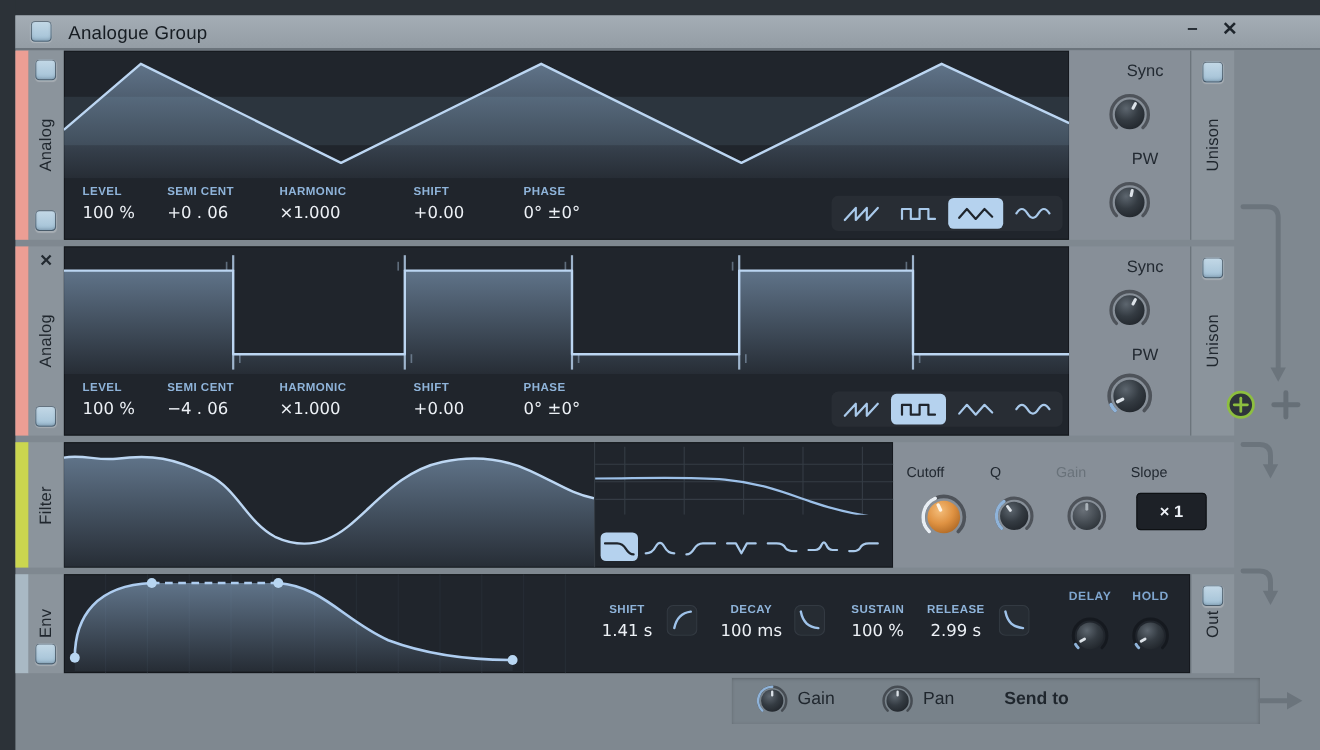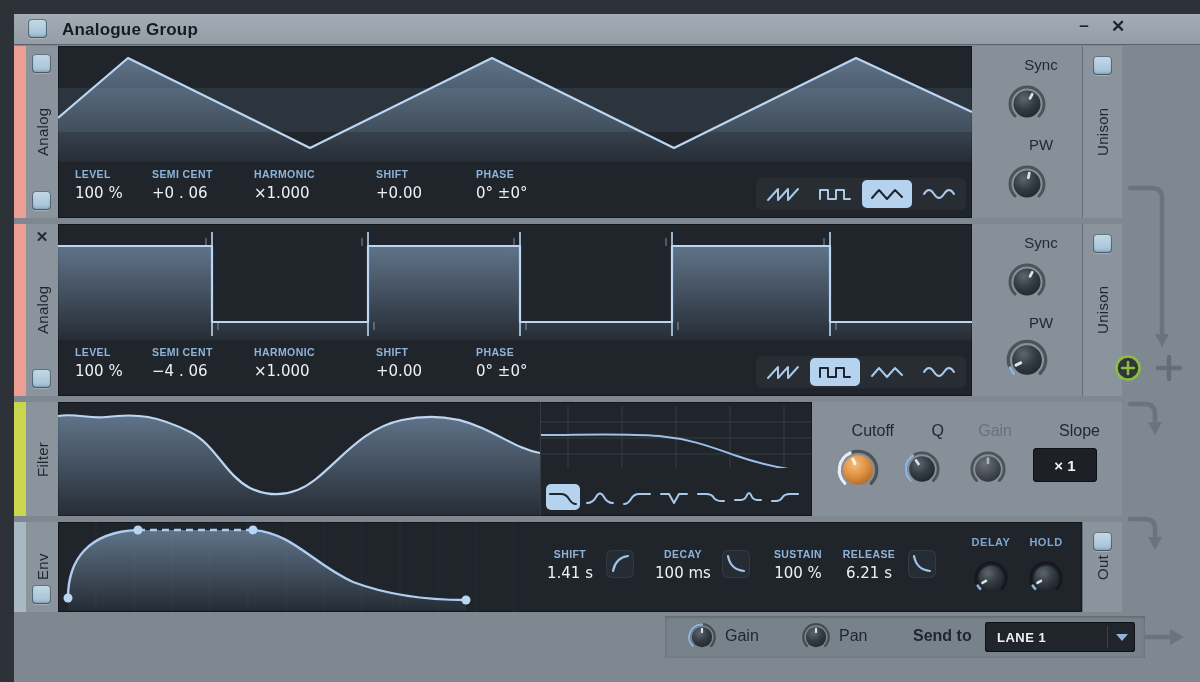--- a/index.html
+++ b/index.html
@@ -7,21 +7,21 @@
   .window {
     position:relative; width:1200px; height:682px; background:#7f8890;
     font-family:"Liberation Sans", sans-serif; overflow:hidden;
   }
   .edge-top  { position:absolute; left:0; top:0; width:100%; height:14px; background:#2c3238; }
   .edge-left { position:absolute; left:0; top:0; width:14px; height:100%; background:#2c3238; }
 
   
   .titlebar { position:absolute; left:14px; top:14px; right:0; height:31px;
     background:linear-gradient(#a4adb5,#949da5); border-bottom:1px solid #5a636b; }
-  .title { position:absolute; left:48px; top:6px; font-size:17px; font-weight:700; color:#161c22; letter-spacing:.2px; }
+  .title { position:absolute; left:48px; top:6px; font-size:17px; font-weight:400; color:#161c22; letter-spacing:.2px; }
   .winbtn { position:absolute; top:2px; font-size:17px; font-weight:700; color:#1d242b; width:24px; text-align:center; }
 
   .cb { position:absolute; width:19px; height:19px; border-radius:4px;
     background:linear-gradient(180deg,#c4d9e7,#a1c0d5);
     box-shadow: inset 0 0 0 1px rgba(25,35,45,.55), inset 0 -2px 3px rgba(20,40,60,.25), 0 1px 1px rgba(255,255,255,.25); }
 
   
   .module { position:absolute; left:14px; width:1108px; }
   .strip  { position:absolute; left:0; top:0; width:12px; height:100%; }
   .modcol { position:absolute; left:12px; top:0; width:32px; height:100%; background:#8b949c; }
@@ -40,21 +40,21 @@
   .waveselect { position:absolute; right:6px; bottom:8px; display:flex; gap:2px;
     background:rgba(255,255,255,.04); padding:2px; border-radius:6px; }
   .wicon { width:50px; height:28px; border-radius:5px; display:flex; align-items:center; justify-content:center; }
   .wicon svg { stroke:#a9c9ea; stroke-width:2; stroke-linejoin:round; stroke-linecap:round; }
   .wicon path { fill:none; }
   .wicon.sel { background:#b5d2ee; }
   .wicon.sel svg { stroke:#1f252c; }
 
   .sidepanel { position:absolute; top:0; height:100%; background:#878f98; }
   .klabel { position:absolute; width:100%; text-align:center; font-size:15px; color:#222931;padding-left:28px; }
-  .flabel { position:absolute; text-align:right; font-size:16px; color:#222931; }
+  .flabel { position:absolute; text-align:left; font-size:13px; color:#222931; }
   .flabel.disabled { color:#69727a; }
   .unicol { position:absolute; top:0; height:100%; width:40px; background:#8b949c; border-left:1px solid #656e76; }
 
   .knob { position:absolute; }
   .ktrack { fill:none; stroke:rgba(8,12,16,.45); stroke-width:3; stroke-linecap:round; }
   .karc   { fill:none; stroke:#8fb3d9; stroke-width:3; stroke-linecap:round; }
   .kptr   { fill:#dce2e8; }
 
   .graph { position:absolute; top:0; height:100%; border-left:1px solid #343b43; }
   .ficonrow { position:absolute; left:5px; bottom:6px; display:flex; gap:3px; }
@@ -475,21 +475,21 @@
           </svg>
         </div>
 
       <div class="eparam" style="left:706px;width:68px">
         <div class="plabel">SUSTAIN</div>
         <div class="pvalue">100 %</div>
       </div>
 
       <div class="eparam" style="left:776px;width:70px">
         <div class="plabel">RELEASE</div>
-        <div class="pvalue">6.21 s</div>
+        <div class="pvalue">2.99 s</div>
       </div>
       <div class="eicon" style="left:850px;top:28px">
         <svg width="22" height="22" viewBox="0 0 22 22">
             <path d="M3,3 C5,13 10,17 19,18"></path>
           </svg>
         </div>
 
       <div class="elabel" style="left:905px;width:56px;top:14px">DELAY</div>
       <svg class="knob" style="left:915px;top:38px" width="36" height="36" viewBox="0 0 40 40">
         <path class="ktrack" d="M7.98 32.02 A 17 17 0 1 1 32.02 32.02"></path>
@@ -532,25 +532,20 @@
       <path class="ktrack" d="M7.98 32.02 A 17 17 0 1 1 32.02 32.02"></path>
       <circle cx="20" cy="20" r="13.5" fill="url(#kbody)"></circle>
       <g>
           <rect class="kptr" x="18.6" y="7.6" width="2.8" height="7.4" rx="1.4"></rect>
         </g>
     </svg>
     <div class="blabel" style="left:174px">Pan</div>
 
     <div class="blabel" style="left:248px;font-weight:600">Send to</div>
 
-    <div class="dropdown">
-      <div class="ddtext">LANE 1</div>
-      <div class="ddsep"></div>
-      <div class="ddarrow"></div>
-    </div>
   </div>
 
   <svg class="routing" viewBox="0 0 100 682">
     <path class="rline" d="M30,188 H52 Q62,188 62,198 V334"></path>
     <polygon class="rhead" points="55,334 69,334 62,347"></polygon>
     <g stroke="#666f77" stroke-width="4.5" stroke-linecap="round">
       <line x1="58" y1="368" x2="80" y2="368"></line>
         <line x1="69" y1="357" x2="69" y2="379"></line>
     </g>
     <g>

